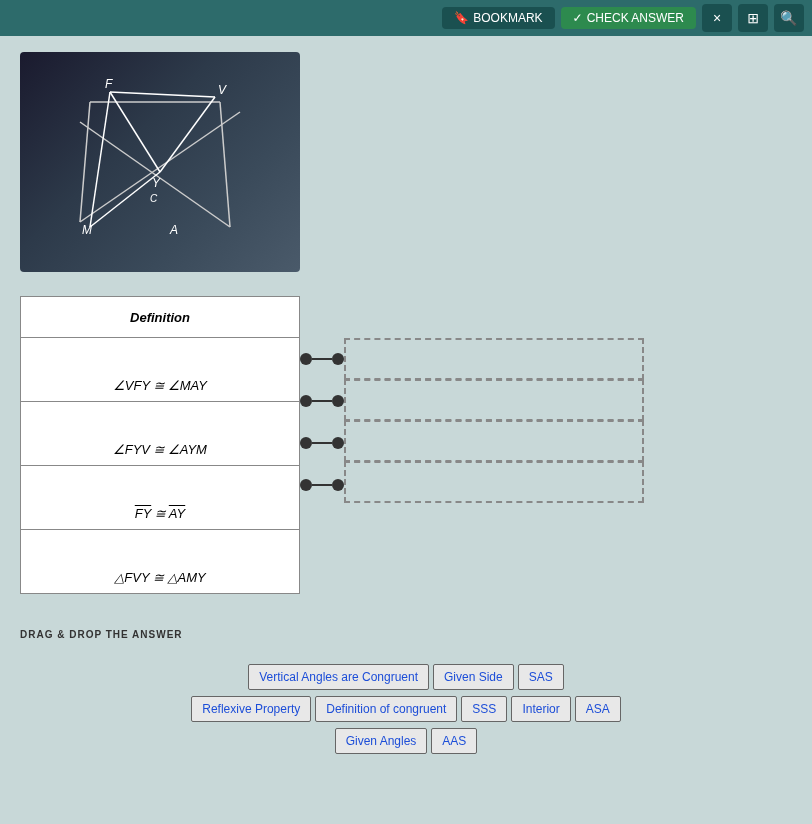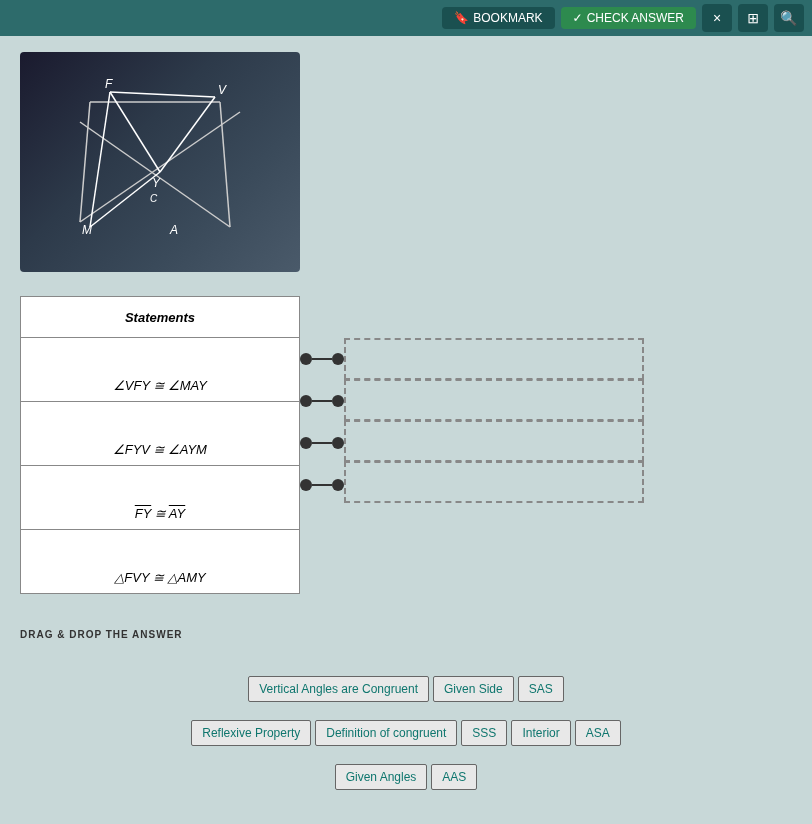--- a/index.html
+++ b/index.html
@@ -190,22 +190,21 @@
     }
 
     .drag-item {
       border: 1.5px solid #666;
       background: #e8e8e8;
       padding: 5px 10px;
       font-size: 12px;
       cursor: grab;
       border-radius: 2px;
       white-space: nowrap;
-      color: #0f766e;
-      margin-top: 12px;
+      color: #1d4ed8;
     }
 
     
     .overline {
       text-decoration: overline;
       font-style: italic;
     }
     .math-sym {
       font-style: italic;
       margin-top: 32px;
@@ -257,21 +256,21 @@
       <text x="90" y="130" fill="white" font-size="10" font-style="italic">C</text>
       <text x="22" y="162" fill="white" font-size="12" font-style="italic">M</text>
       <text x="110" y="162" fill="white" font-size="12" font-style="italic">A</text>
     </svg>
   </div>
 
   <div class="proof-section">
 
     <div class="statements-col">
       <div class="statement-row header">
-        <span>Statements</span>
+        <span>Definition</span>
       </div>
       <div class="statement-row">
         <span class="math-sym">∠VFY ≅ ∠MAY</span>
       </div>
       <div class="statement-row">
         <span class="math-sym">∠FYV ≅ ∠AYM</span>
       </div>
       <div class="statement-row">
         <span class="math-sym"><span class="overline">FY</span> ≅ <span class="overline">AY</span></span>
       </div>

